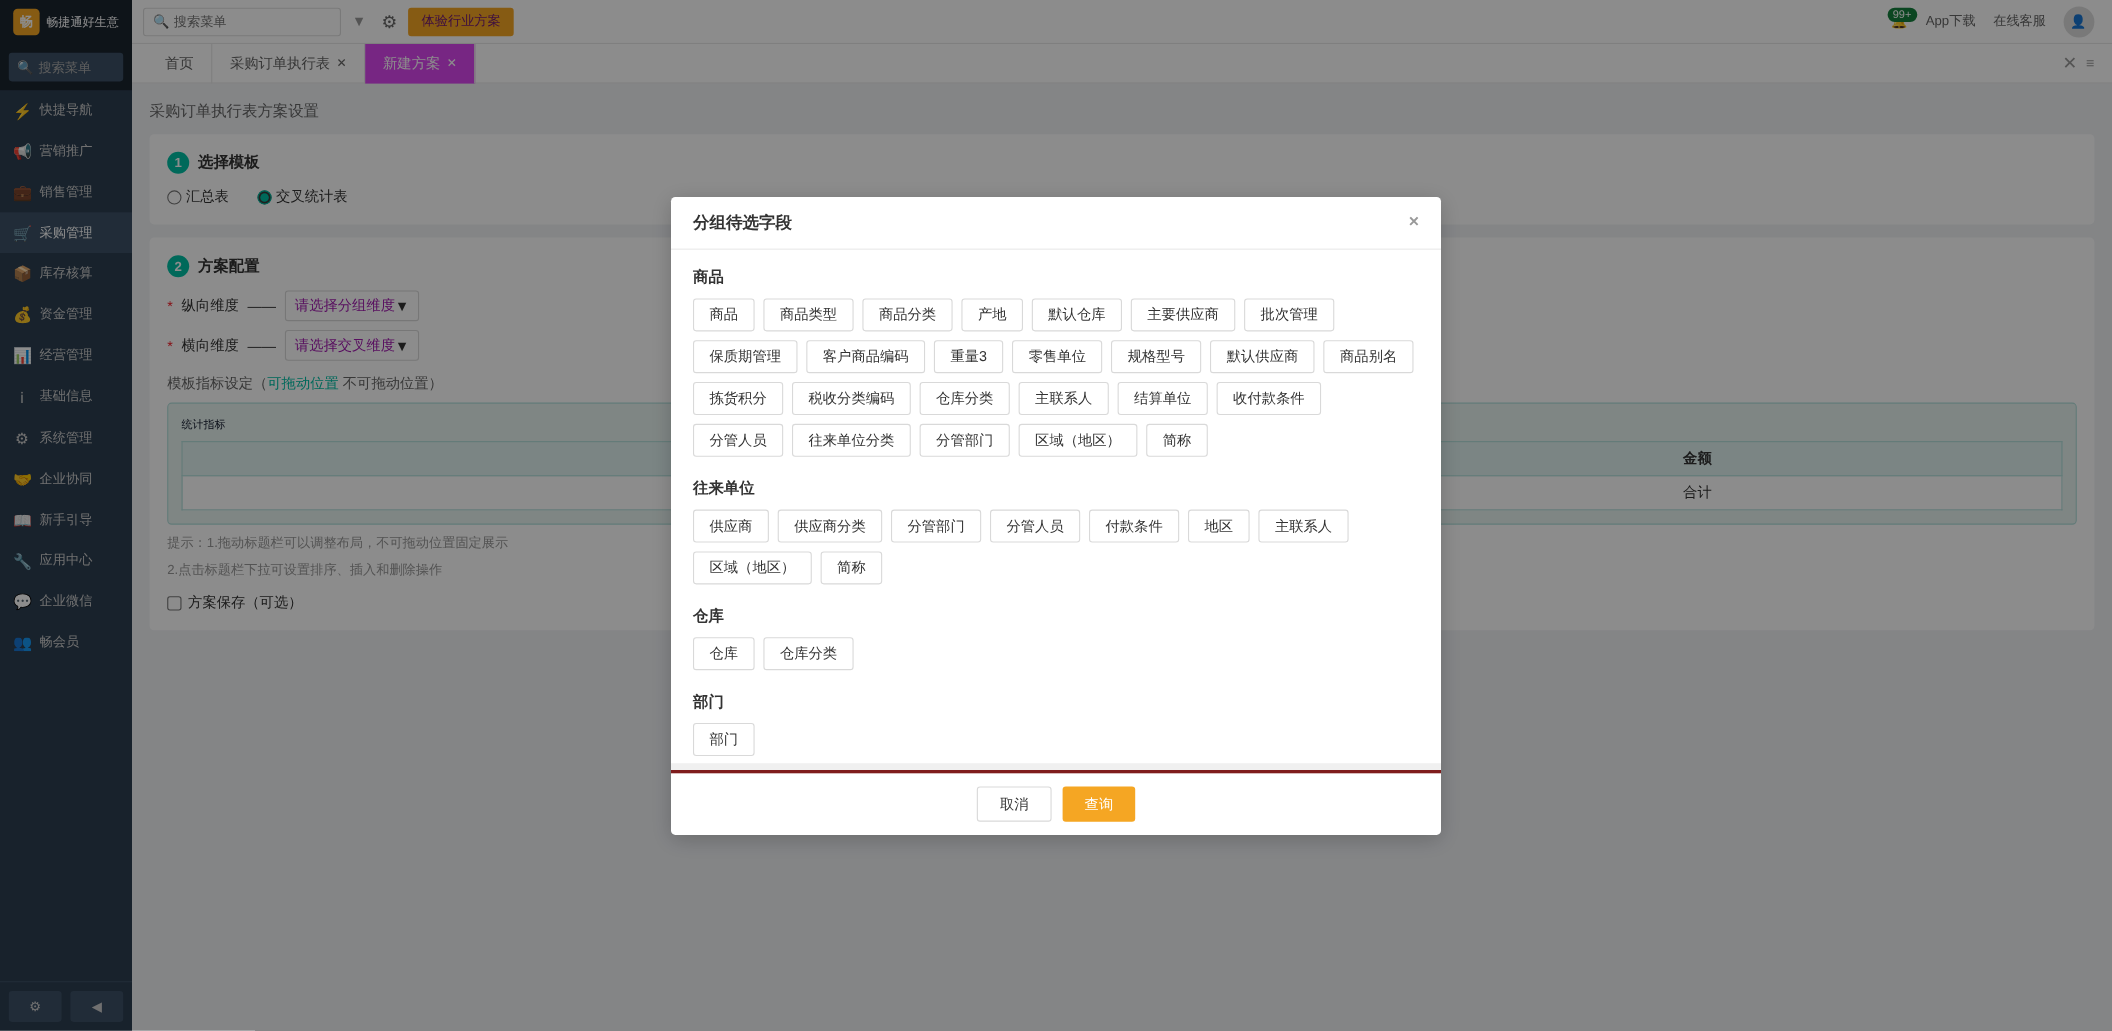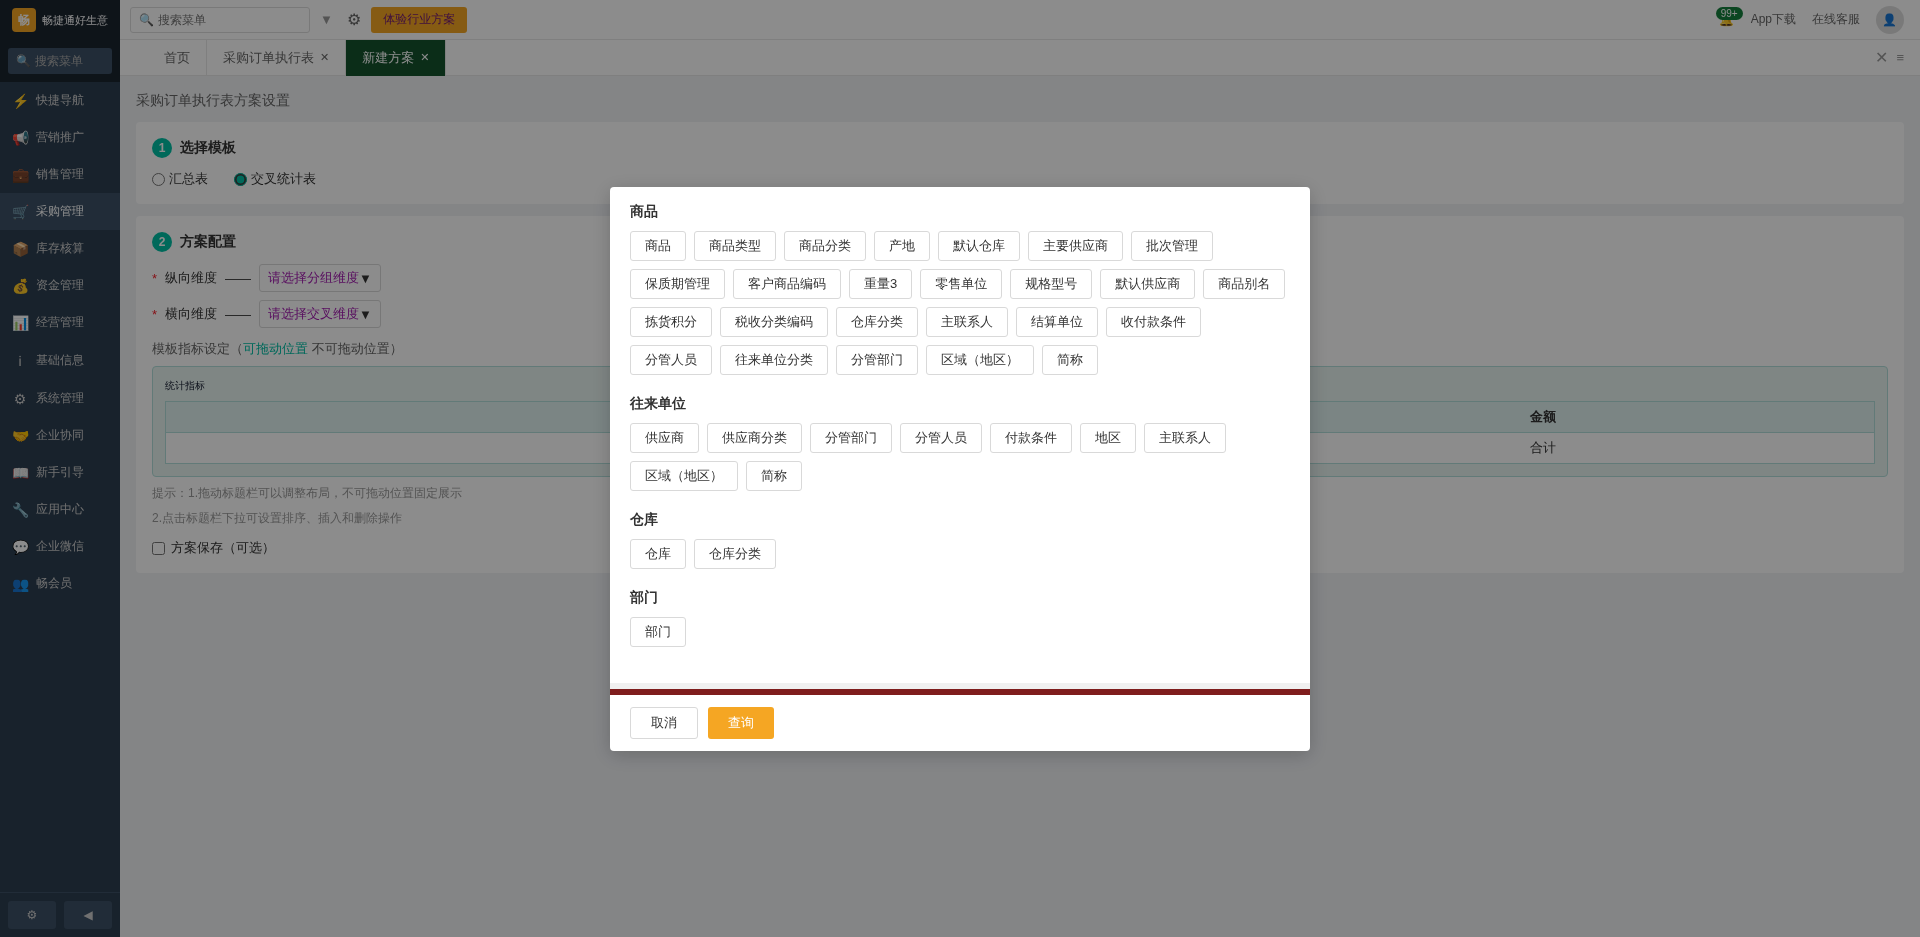--- a/index.html
+++ b/index.html
@@ -30,28 +30,28 @@
     }
     .header-gear { color: #666; font-size: 16px; cursor: pointer; margin-left: 4px; }
     .header-right { margin-left: auto; display: flex; align-items: center; gap: 16px; font-size: 12px; color: #666; }
     .notif-badge { position: relative; display: inline-block; }
     .badge { background: #15803d; color: white; border-radius: 10px; padding: 1px 5px; font-size: 10px; position: absolute; top: -6px; right: -8px; }
 
     
     .tab-bar {
       height: 36px; background: #fff; border-bottom: 1px solid #e8e8e8;
       display: flex; align-items: center; padding: 0 0 0 130px;
-      position: fixed; top: 40px; left: 18px; right: 0; z-index: 99;
+      position: fixed; top: 40px; left: 4px; right: 0; z-index: 99;
     }
     .tab-item {
       height: 36px; padding: 0 16px; display: flex; align-items: center;
       font-size: 13px; color: #666; cursor: pointer; border-right: 1px solid #e8e8e8;
       gap: 6px;
     }
-    .tab-item.active { color: #fff; background: #14532d; }
+    .tab-item.active { color: #fff; background: #d946ef; }
     .tab-close { font-size: 11px; cursor: pointer; }
 
     
     .sidebar {
       width: 120px; background: #2c3e50; position: fixed;
       top: 0; left: 0; bottom: 0; z-index: 101;
       display: flex; flex-direction: column;
     }
     .sidebar-logo {
       height: 40px; background: #1a252f;
@@ -126,22 +126,22 @@
     .field-section { margin-bottom: 20px; }
     .field-section-title {
       font-size: 14px; font-weight: bold; color: #333; margin-bottom: 10px;
     }
     .field-tags { display: flex; flex-wrap: wrap; gap: 8px; }
     .field-tag {
       padding: 5px 14px; border: 1px solid #d9d9d9; border-radius: 3px;
       font-size: 13px; color: #333; cursor: pointer; background: white;
     }
     .modal-footer {
-      padding: 12px 20px; border-top: 6px solid #7f1d1d;
-      display: flex; justify-content: flex-start; gap: 10px;
+      padding: 12px 20px; border-top: 3px solid #7f1d1d;
+      display: flex; justify-content: center; gap: 10px;
     }
     .btn-cancel {
       padding: 6px 20px; border: 1px solid #d9d9d9; background: white;
       border-radius: 3px; cursor: pointer; font-size: 13px; color: #333;
     }
     .btn-confirm {
       padding: 6px 20px; background: #f5a623; border: none;
       border-radius: 3px; cursor: pointer; font-size: 13px; color: white;
     }
 
@@ -356,20 +356,24 @@
 
     <div class="save-checkbox">
       <input type="checkbox" style="">
       <span>方案保存（可选）</span>
     </div>
   </div>
 </div>
 
 <div class="modal-overlay">
   <div class="modal">
+    <div class="modal-header">
+      <span>分组待选字段</span>
+      <span class="modal-close">×</span>
+    </div>
     <div class="modal-body" id="modal-body-content">
 
     <div class="field-section">
           <div class="field-section-title">商品</div>
           <div class="field-tags">
             <div class="field-tag">商品</div>
             <div class="field-tag">商品类型</div>
             <div class="field-tag">商品分类</div>
             <div class="field-tag">产地</div>
             <div class="field-tag">默认仓库</div>

